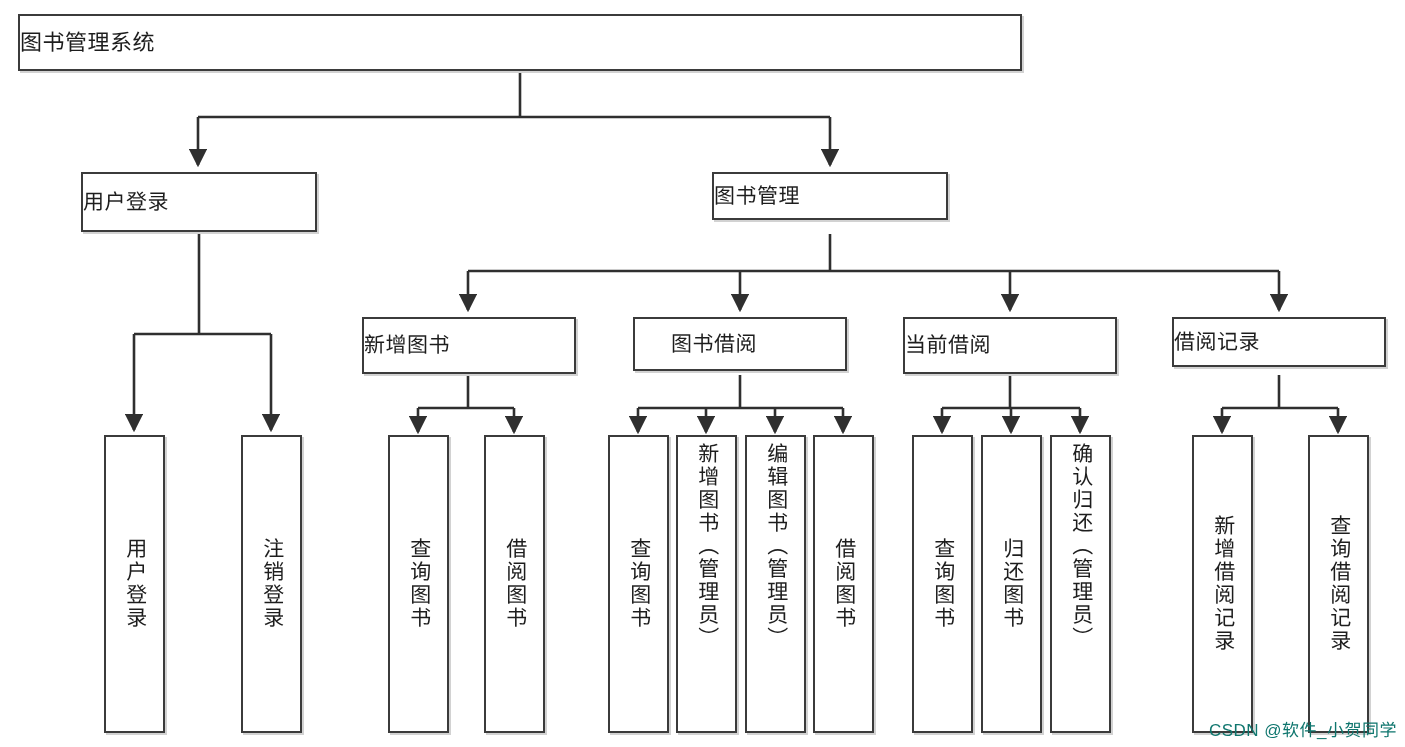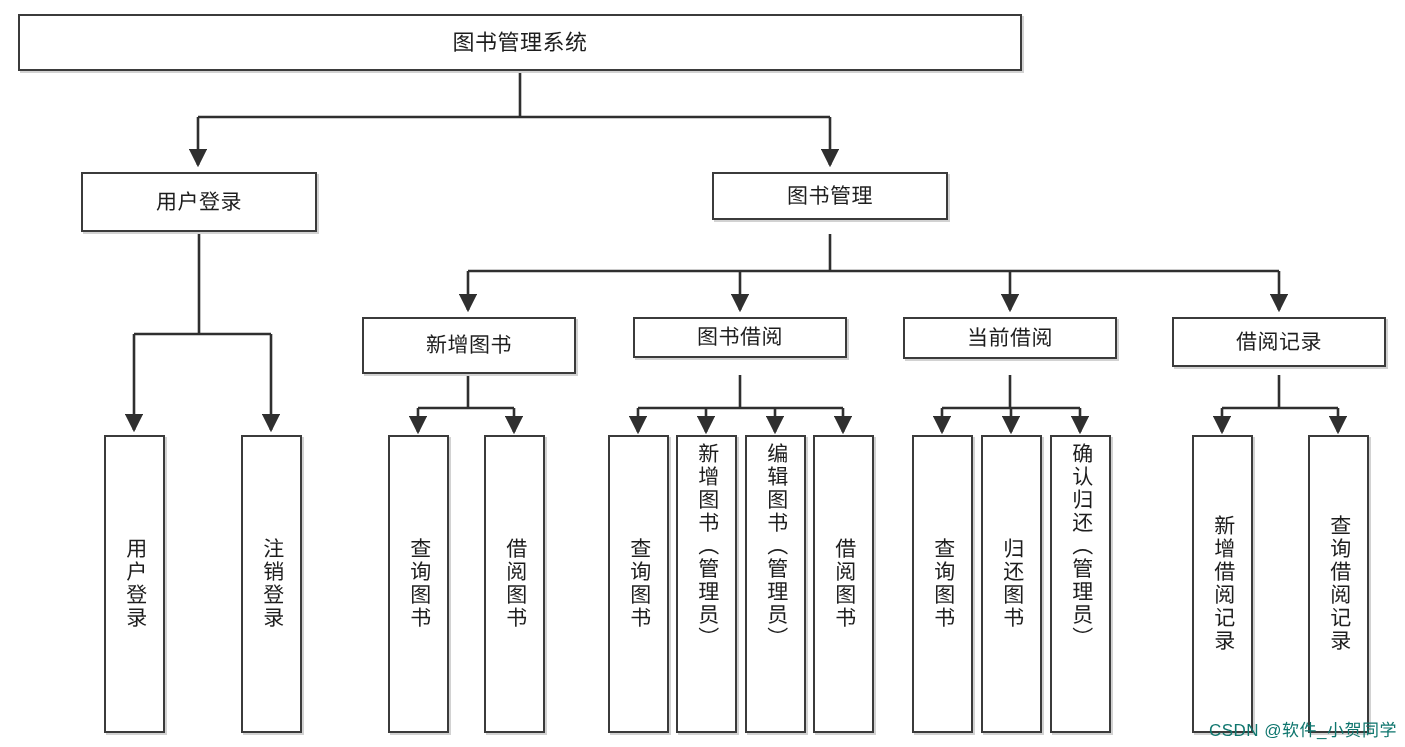--- a/index.html
+++ b/index.html
@@ -27,21 +27,20 @@
     pointer-events: none;
   }
   .node {
     position: absolute;
     box-sizing: border-box;
     background: #ffffff;
     border: 2px solid #3b3b3b;
     box-shadow: 2px 2px 0 0 #d2d2d2;
     display: flex;
     align-items: center;
-    justify-content: center;
     color: #1d1d1d;
     z-index: 2;
   }
   .node .label {
     display: block;
     text-align: center;
     line-height: 1.18;
     letter-spacing: 0.5px;
   }
   
@@ -144,24 +143,24 @@
   <div class="node horiz" style="left:81px; top:172px; width:236px; height:60px;">
     <span class="label">用户登录</span>
   </div>
   <div class="node horiz" style="left:712px; top:172px; width:236px; height:48px;">
     <span class="label">图书管理</span>
   </div>
 
   <div class="node horiz" style="left:362px; top:317px; width:214px; height:57px;">
     <span class="label">新增图书</span>
   </div>
-  <div class="node horiz" style="left:633px; top:317px; width:214px; height:41px;">
+  <div class="node horiz" style="left:633px; top:317px; width:214px; height:54px;padding-left:36px;">
     <span class="label">图书借阅</span>
   </div>
-  <div class="node horiz" style="left:903px; top:317px; width:214px; height:42px;">
+  <div class="node horiz" style="left:903px; top:317px; width:214px; height:57px;">
     <span class="label">当前借阅</span>
   </div>
   <div class="node horiz" style="left:1172px; top:317px; width:214px; height:50px;">
     <span class="label">借阅记录</span>
   </div>
 
   <div class="node vert mid" style="left:104px; top:435px; width:61px; height:298px;">
     <span class="label">用户登录</span>
   </div>
   <div class="node vert mid" style="left:241px; top:435px; width:61px; height:298px;">

